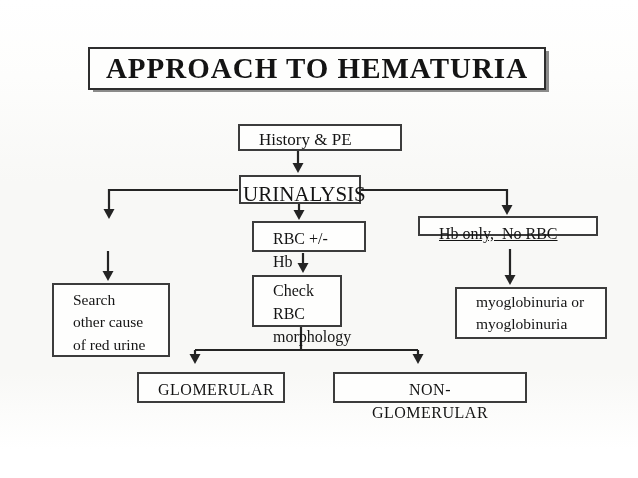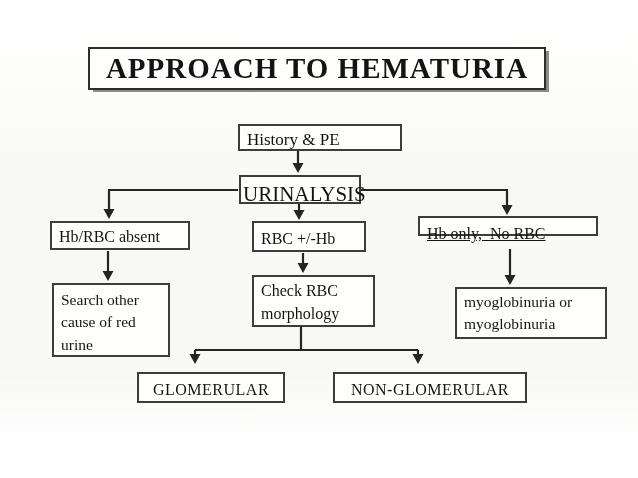--- a/index.html
+++ b/index.html
@@ -20,39 +20,39 @@
     color:var(--text);
     background:linear-gradient(180deg,#ffffff 0%,#fdfdfc 16%,#f8f8f6 38%,#f8f8f6 78%,#ffffff 94%);
   }
   .node{
     position:absolute;
     box-sizing:border-box;
     border:2px solid var(--box-border);
     background:#fefefd;
     font-size:16px;
     line-height:1.45;
-    padding:2px 7px;
+    padding:2px 19px;
     white-space:pre-wrap;
     color:var(--text);
   }
   .title-box{
     left:88px;top:47px;width:458px;height:43px;
     display:flex;align-items:center;justify-content:center;
     font-size:29px;font-weight:bold;letter-spacing:1px;
     border-color:#2e2e2e;
     box-shadow:4px 3px 0 -1px rgba(45,45,45,0.55);
     padding:0;
   }
   .pos-history{left:238px;top:124px;width:164px;height:27px;font-size:17px;}
   .pos-urinalysis{left:239px;top:175px;width:122px;height:29px;font-size:21px;text-align:center;padding:2px 2px;}
   .pos-hb-absent{left:50px;top:221px;width:140px;height:29px;}
   .pos-rbc-hb{left:252px;top:221px;width:114px;height:31px;padding-top:4px;}
   .pos-hb-only{left:418px;top:216px;width:180px;height:20px;padding-top:4px;text-decoration:underline;}
   .pos-search-other{left:52px;top:283px;width:118px;height:74px;font-size:15.5px;padding-top:4px;}
-  .pos-check-rbc{left:252px;top:275px;width:123px;height:52px;padding-top:2px;}
+  .pos-check-rbc{left:252px;top:275px;width:90px;height:52px;padding-top:2px;}
   .pos-myoglobinuria{left:455px;top:287px;width:152px;height:52px;font-size:15.5px;padding-top:2px;}
   .pos-glomerular{left:137px;top:372px;width:148px;height:31px;text-align:center;padding-top:4px;letter-spacing:0.5px;}
   .pos-non-glomerular{left:333px;top:372px;width:194px;height:31px;text-align:center;padding-top:4px;letter-spacing:0.5px;}
   svg.connectors{position:absolute;left:0;top:0;width:638px;height:478px;}
   svg.connectors path, svg.connectors line{stroke:var(--line);stroke-width:2.2;fill:none;}
   svg.connectors polygon{fill:var(--line);stroke:none;}
 </style>
 </head>
 <body>
 
@@ -104,21 +104,20 @@
       <polygon points="412.5,354 423.5,354 418,364"></polygon>
     </g>
   </svg>
 
   <div class="node title-box">APPROACH TO HEMATURIA</div>
 
   <div class="node pos-history">History &amp; PE</div>
 
   <div class="node pos-urinalysis">URINALYSIS</div>
 
-  <div class="node pos-hb-absent">Hb/RBC absent</div>
 
   <div class="node pos-rbc-hb">RBC +/-Hb</div>
 
   <div class="node pos-hb-only">Hb only,  No RBC</div>
 
   <div class="node pos-search-other">Search other cause of red urine</div>
 
   <div class="node pos-check-rbc">Check RBC morphology</div>
 
   <div class="node pos-myoglobinuria">myoglobinuria or myoglobinuria</div>

